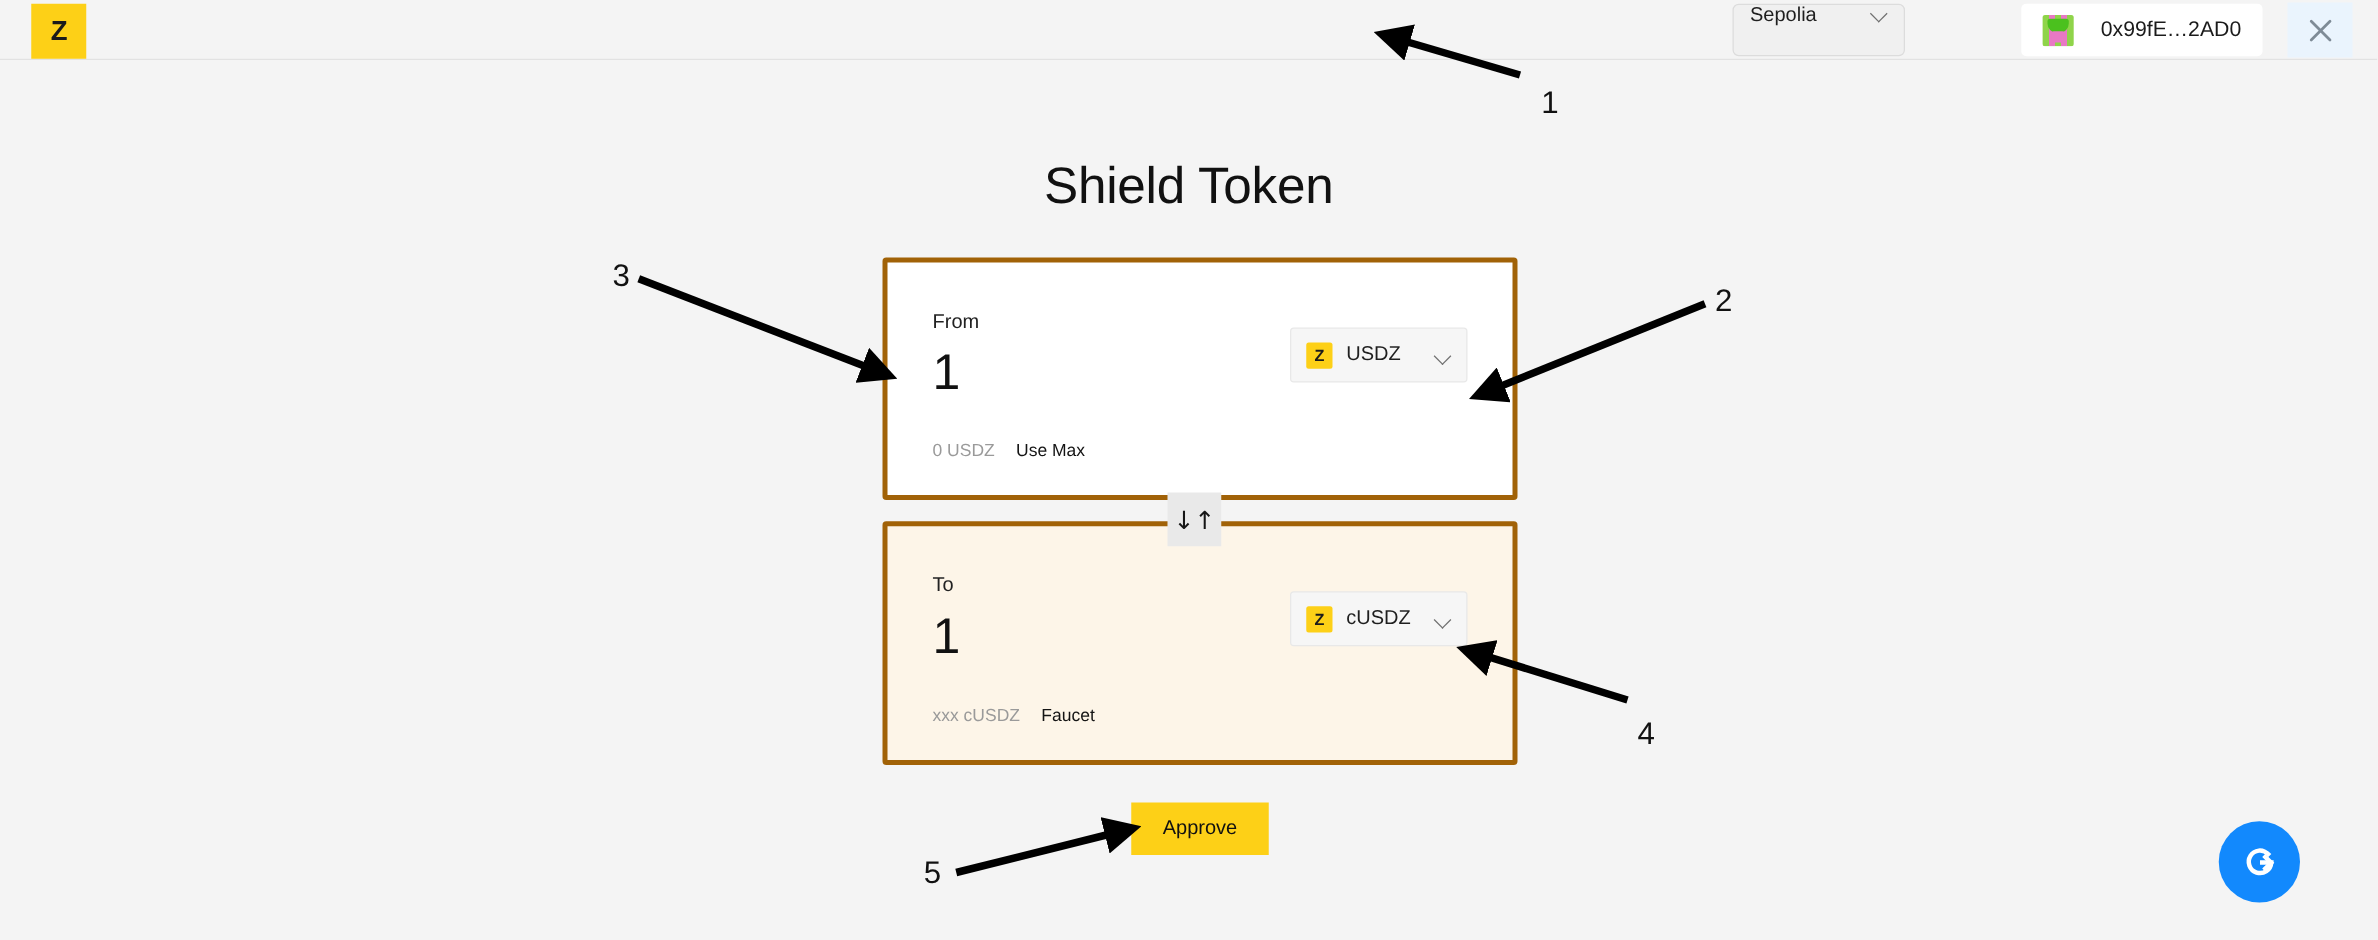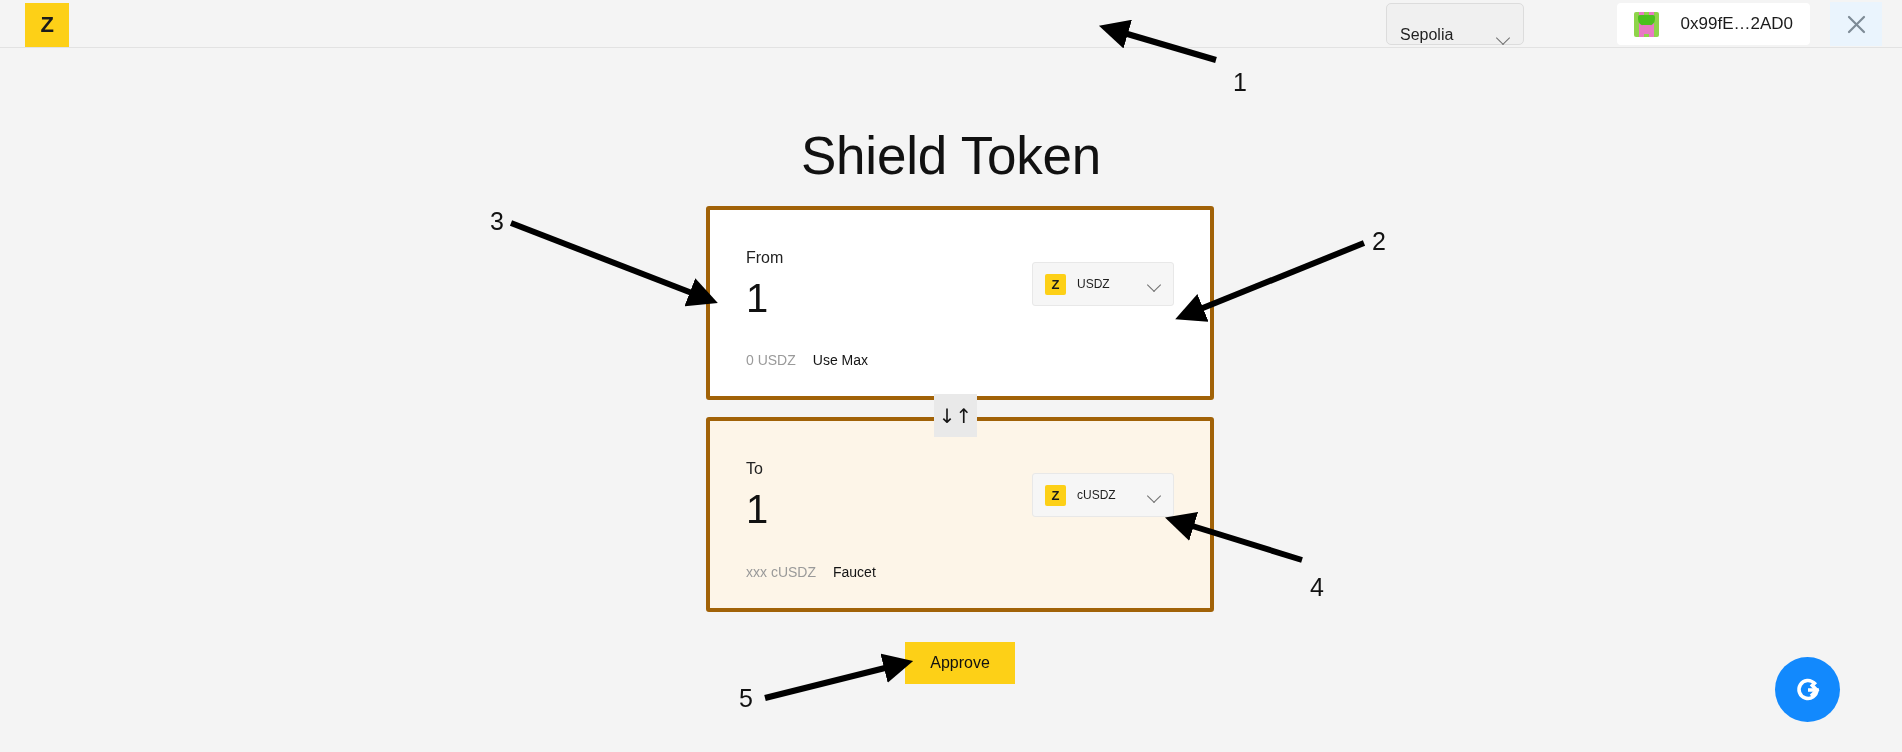--- a/index.html
+++ b/index.html
@@ -40,21 +40,21 @@
     line-height: 21px;
   }
   .nav-item.active { background: #e6e6e6; }
 
   .netsel {
     position: absolute; right: 378px; top: 3px;
     width: 138px; height: 42px;
     background: #f0f0f0;
     border: 1px solid #dcdcdc;
     border-radius: 5px;
-    display: flex; align-items: flex-end; justify-content: space-between;
+    display: flex; align-items: flex-start; justify-content: space-between;
     padding: 0 13px;
     cursor: pointer;
   }
   .netsel .label { font-size: 16px; color: #1f1f1f; }
   .chev { width: 13px; height: 13px; position: relative; }
   .chev::before {
     content: ""; position: absolute; left: 1px; top: 2px;
     width: 9px; height: 9px;
     border-right: 1.6px solid #6f6f6f;
     border-bottom: 1.6px solid #6f6f6f;
@@ -91,21 +91,21 @@
     background: #eaf4fd;
     display: flex; align-items: center; justify-content: center;
     cursor: pointer;
   }
   .closebtn svg { display: block; }
 
   
   .page-title {
     position: absolute; top: 125px; left: 0; width: 1902px;
     text-align: center;
-    font-size: 53px; font-weight: 400; color: #111;
+    font-size: 41px; font-weight: 400; color: #111;
     letter-spacing: -0.2px;
   }
 
   .card {
     position: absolute; left: 706px; width: 508px;
     border: 4px solid #a16207;
     border-radius: 3px;
   }
   .card-from { top: 206px; height: 194px; background: #ffffff; }
   .card-to   { top: 417px; height: 195px; background: #fdf5e8; }
@@ -138,21 +138,21 @@
     display: flex; align-items: center; gap: 11px;
     padding: 0 12px;
     cursor: pointer;
   }
   .token-icon {
     width: 21px; height: 21px; flex: none;
     background: #fdd017; border-radius: 2px;
     display: flex; align-items: center; justify-content: center;
     font-size: 13px; font-weight: 700; color: #1b1b1b;
   }
-  .token-name { font-size: 12px; color: #1f1f1f; flex: 1; }
+  .token-name { font-size: 16px; color: #1f1f1f; flex: 1; }
 
   .swap-btn {
     position: absolute; left: 934px; top: 394px;
     width: 43px; height: 43px;
     background: #e9e9e9;
     border: none;
     display: flex; align-items: center; justify-content: center;
     font-size: 20px; color: #151515;
     cursor: pointer;
     z-index: 5;

